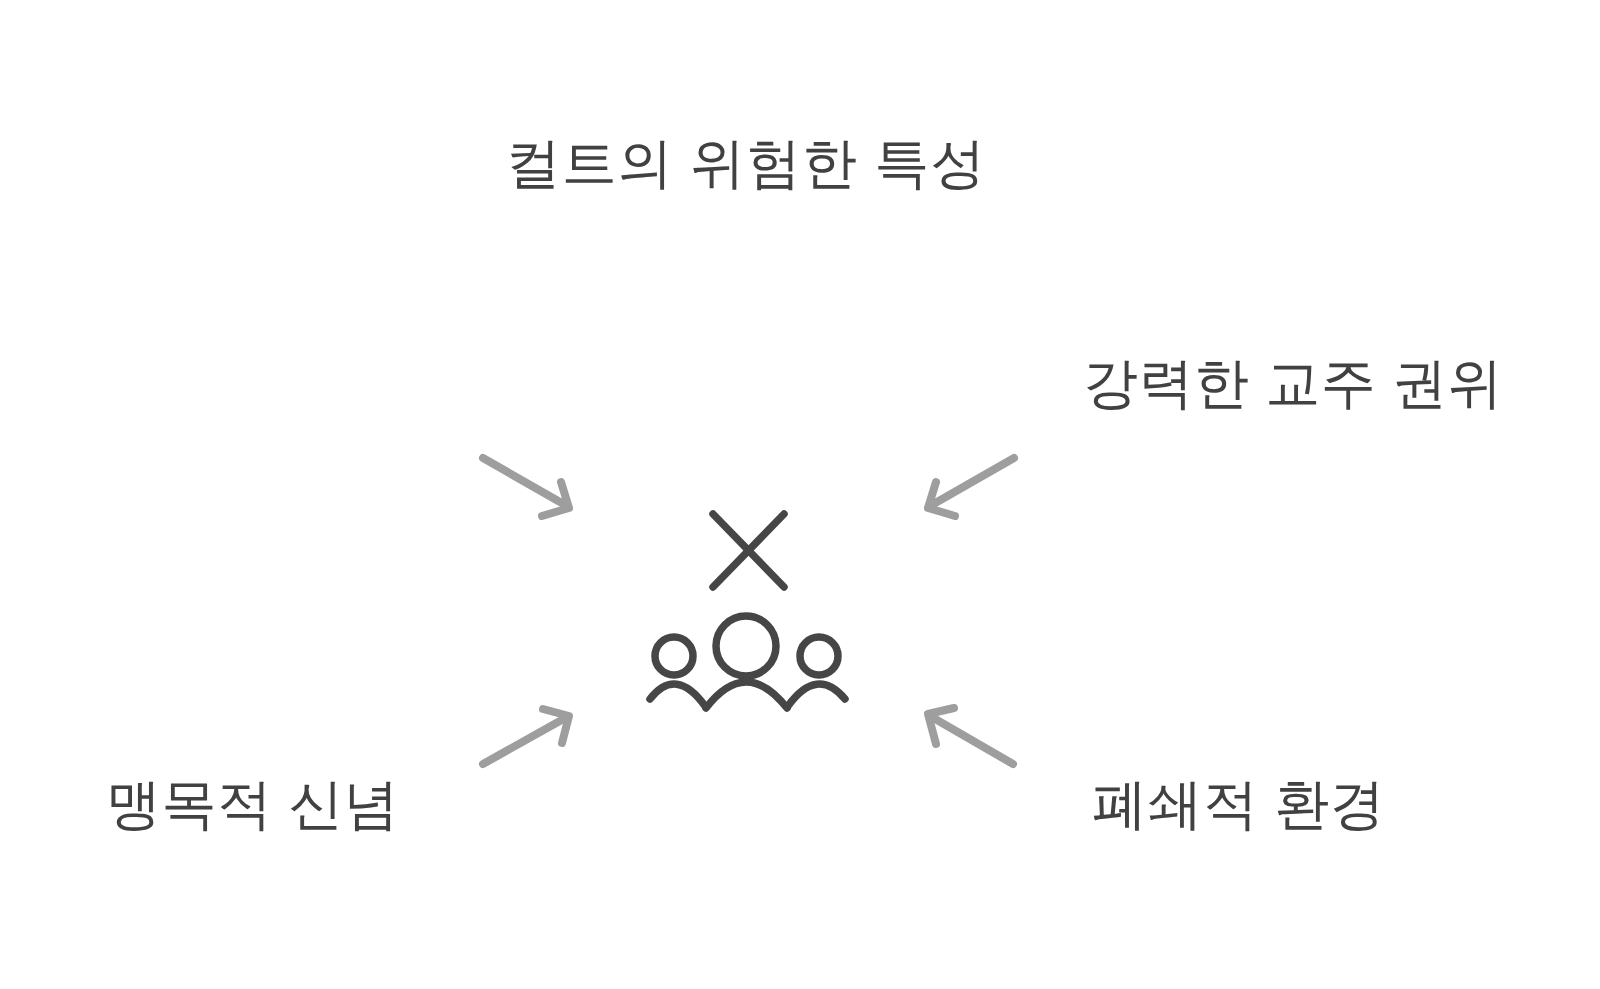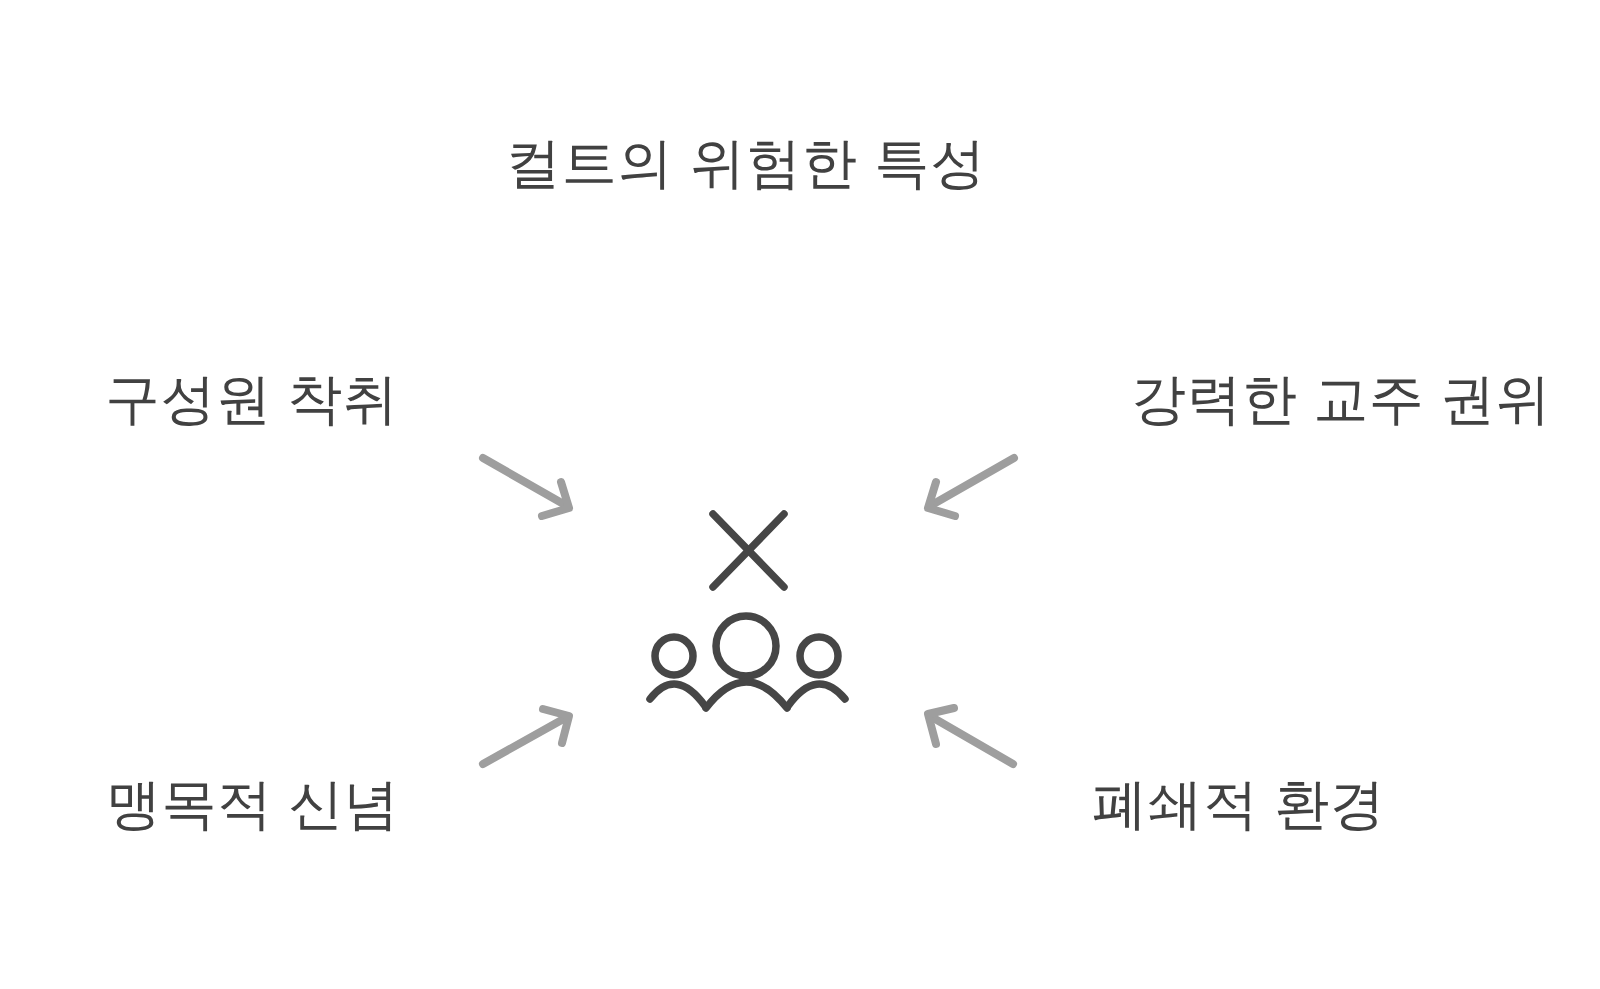--- a/index.html
+++ b/index.html
@@ -31,21 +31,21 @@
   .node-label {
     position: absolute;
     white-space: nowrap;
     font-size: 55px;
     font-weight: 400;
     line-height: 1;
     color: var(--text-color, #414141);
     letter-spacing: 0.5px;
   }
   .label-top-left     { left: 105px;  top: 372px; }
-  .label-top-right    { left: 1083px; top: 372px; margin-left: 48px; }
+  .label-top-right    { left: 1083px; top: 356px; }
   .label-bottom-left  { left: 106px;  top: 777px; text-align: right; }
   .label-bottom-right { left: 1092px; top: 777px; text-align: center; }
   .overlay {
     position: absolute;
     left: 0;
     top: 0;
     width: 1600px;
     height: 989px;
   }
   .arrow {
@@ -63,21 +63,20 @@
     fill: none;
   }
 </style>
 </head>
 <body>
 
 <div class="canvas">
 
   <div class="diagram-title">컬트의 위험한 특성</div>
 
-  <div class="node-label label-top-left">구성원 착취</div>
 
   <div class="node-label label-top-right">강력한 교주 권위</div>
 
   <div class="node-label label-bottom-left">맹목적 신념</div>
 
   <div class="node-label label-bottom-right">폐쇄적 환경</div>
 
   <svg class="overlay" viewBox="0 0 1600 989">
 
     <g class="arrow">

